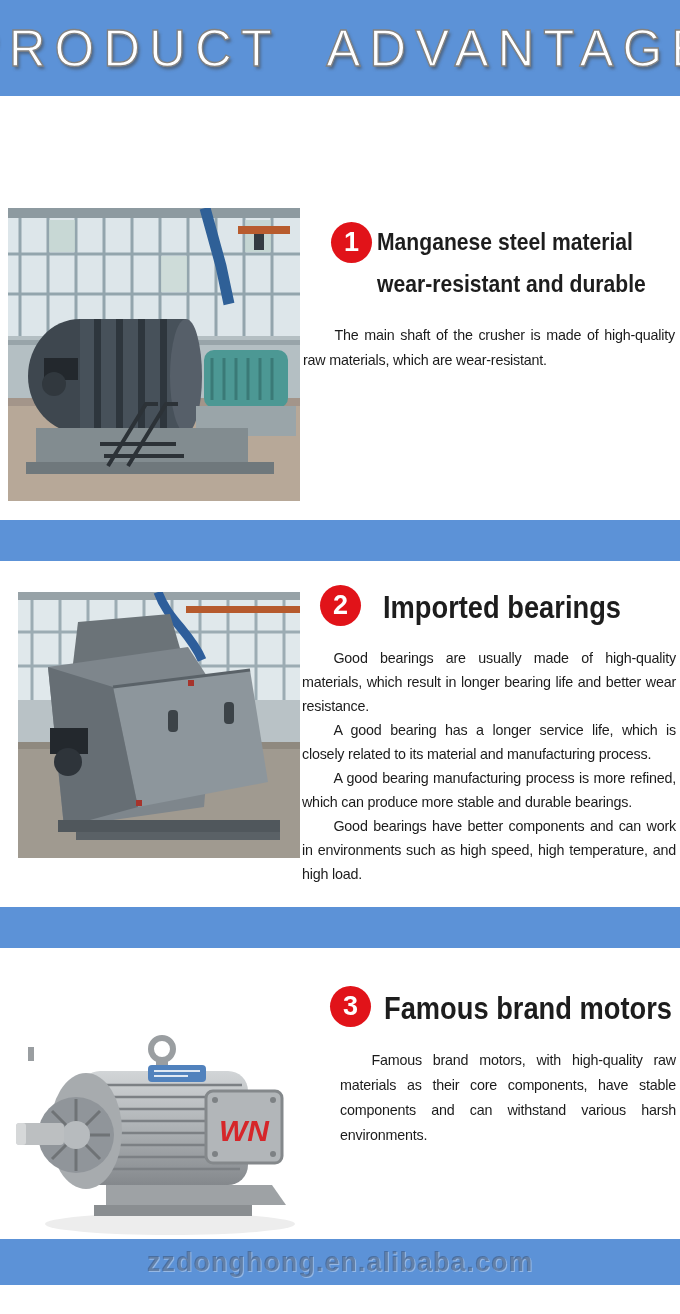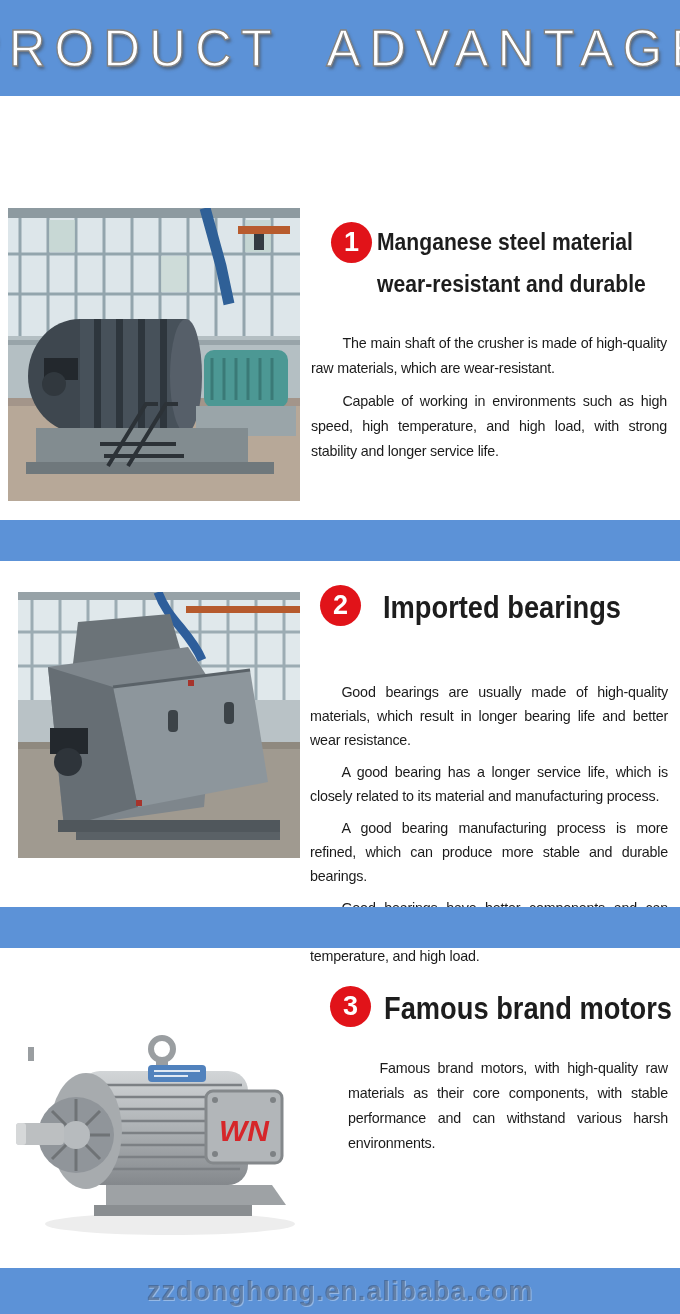--- a/index.html
+++ b/index.html
@@ -12,21 +12,21 @@
   .bar{position:absolute;left:0;width:680px;background:#5c92d7;}
   .header-bar{top:0;height:96px;display:flex;align-items:center;justify-content:center;}
   .header-title{
     font-size:51px;font-weight:400;color:#ffffff;letter-spacing:9px;word-spacing:26px;
     -webkit-text-stroke:1.3px #828282;
     text-shadow:2px 3px 3px rgba(70,70,70,0.55), 0 0 1px #8a8a8a;
     white-space:nowrap;
   }
   .divider-1{top:520px;height:41px;}
   .divider-2{top:907px;height:41px;}
-  .footer-bar{top:1268px;height:46px;display:flex;align-items:center;justify-content:center;}
+  .footer-bar{top:1239px;height:46px;display:flex;align-items:center;justify-content:center;}
   .watermark{
     font-size:27px;font-weight:bold;letter-spacing:1px;
     color:rgba(58,82,116,0.55);
     text-shadow:1px 1px 0 rgba(255,255,255,0.35);
     white-space:nowrap;
   }
   
   .badge{
     position:absolute;width:41px;height:41px;border-radius:50%;
     background:#e11319;color:#ffffff;
@@ -35,24 +35,24 @@
   }
   .title{
     position:absolute;color:#1d1d1d;font-weight:bold;white-space:nowrap;
     transform:scaleX(0.88);transform-origin:left top;
   }
   .title-1{left:377px;top:221px;font-size:24px;line-height:42px;}
   .title-2{left:383px;top:586px;font-size:31px;line-height:44px;}
   .title-3{left:384px;top:987px;font-size:31px;line-height:44px;}
   
   .copy{position:absolute;text-align:justify;}
-  .copy p{margin:8px;text-indent:2.2em;font-size:14.3px;line-height:25px;
+  .copy p{margin:0;text-indent:2.2em;font-size:14.3px;line-height:25px;
           letter-spacing:-0.2px;color:#1b1b1b;font-weight:500;}
   .copy-1{left:303px;top:323px;width:372px;}
-  .copy-2{left:302px;top:672px;width:374px;}
+  .copy-2{left:302px;top:646px;width:374px;}
   .copy-2 p{line-height:24px;}
   .copy-3{left:340px;top:1048px;width:336px;}
   
   .photo{position:absolute;display:block;}
   .photo-1{left:8px;top:208px;width:292px;height:293px;}
   .photo-2{left:18px;top:592px;width:282px;height:266px;}
   .photo-3{left:10px;top:1018px;width:305px;height:237px;}
 </style>
 </head>
 <body>
@@ -124,21 +124,20 @@
 
   <div class="badge" style="left:331px;top:222px;">
     <span>1</span>
   </div>
   <div class="title title-1">
     <div>Manganese steel material</div>
     <div>wear-resistant and durable</div>
   </div>
   <div class="copy copy-1">
     <p>The main shaft of the crusher is made of high-quality raw materials, which are wear-resistant.</p>
-    <p>Capable of working in environments such as high speed, high temperature, and high load, with strong stability and longer service life.</p>
   </div>
 
   <div class="bar divider-1"></div>
 
   <svg class="photo photo-2" viewBox="0 0 282 266" aria-hidden="true">
     <rect width="282" height="266" fill="#cdd5d9"></rect>
     <rect width="282" height="8" fill="#97a2a7"></rect>
     <rect x="0" y="8" width="282" height="100" fill="#e0e8eb"></rect>
     <g stroke="#9cacb3" stroke-width="3">
       <line x1="14" y1="8" x2="14" y2="108"></line>
@@ -193,21 +192,21 @@
 
   <div class="bar divider-2"></div>
 
   <div class="badge" style="left:330px;top:986px;">
     <span>3</span>
   </div>
   <div class="title title-3">
     <div>Famous brand motors</div>
   </div>
   <div class="copy copy-3">
-    <p>Famous brand motors, with high-quality raw materials as their core components, with stable performance and can withstand various harsh environments.</p>
+    <p>Famous brand motors, with high-quality raw materials as their core components, have stable components and can withstand various harsh environments.</p>
   </div>
 
   <svg class="photo photo-3" viewBox="0 0 305 235" aria-hidden="true">
     <rect width="305" height="235" fill="#ffffff"></rect>
     <ellipse cx="160" cy="205" rx="125" ry="11" fill="#ededed"></ellipse>
     <defs>
       <linearGradient id="mbody" x1="0" y1="0" x2="0" y2="1">
         <stop offset="0" stop-color="#d2d5d7"></stop>
           <stop offset="0.5" stop-color="#aeb2b5"></stop>
           <stop offset="1" stop-color="#84888c"></stop>

